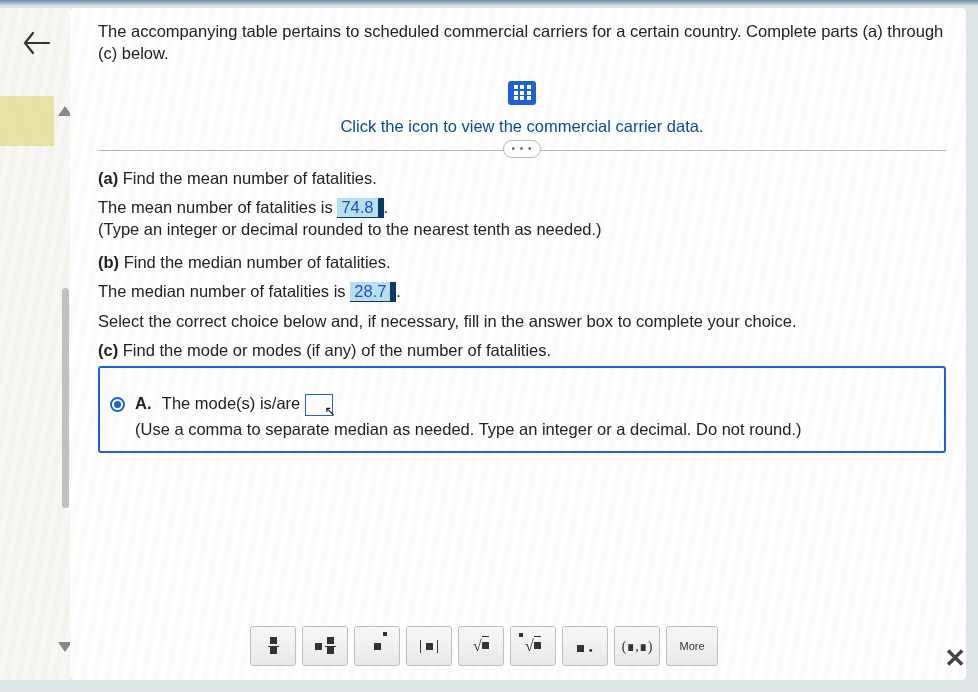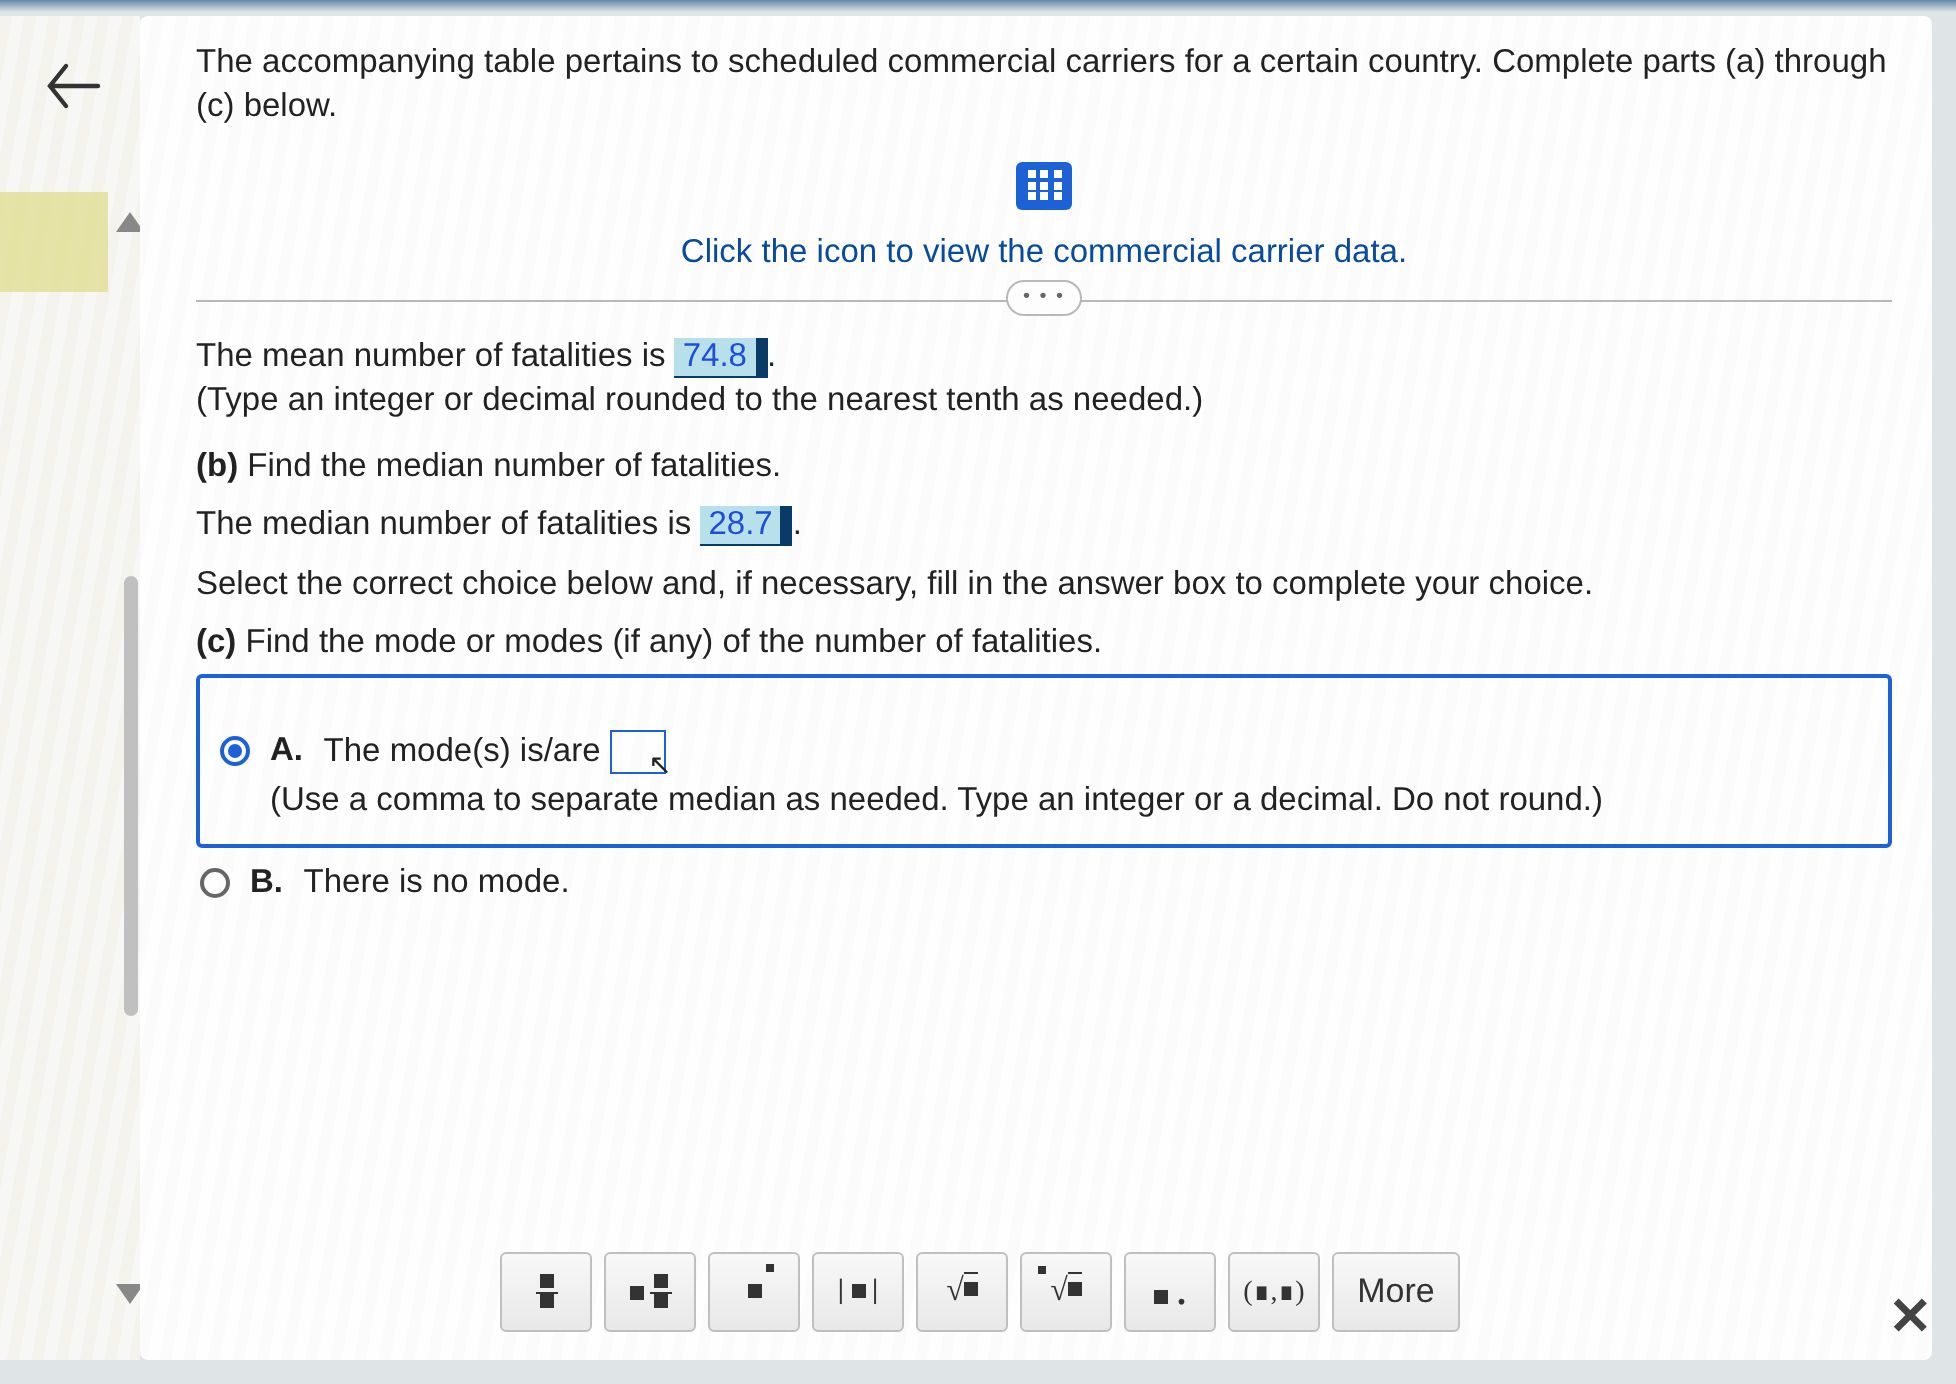--- a/index.html
+++ b/index.html
@@ -168,21 +168,21 @@
   }
   .tool-btn {
     width: 46px; height: 40px;
     border: 1px solid #bfbfbf;
     background: linear-gradient(#f8f8f8,#e8e8e8);
     border-radius: 3px;
     display: flex; align-items: center; justify-content: center;
     font-size: 14px; color: #333; font-family: 'Times New Roman', serif;
     cursor: pointer;
   }
-  .tool-btn.more { width: 64px; font-family: Arial; font-size: 17px; }
+  .tool-btn.more { width: 52px; font-family: Arial; font-size: 11px; }
   .close-x {
     position: absolute;
     right: 12px; bottom: 18px;
     font-size: 26px; font-weight: bold; color: #444;
     cursor: pointer;
   }
   .frac { display:inline-flex; flex-direction:column; align-items:center; font-size:9px; line-height:1; }
   .frac .n { border-bottom:1.5px solid #333; padding:0 2px; }
   .frac .d { padding:0 2px; }
   .sq { display:inline-block; width:7px; height:7px; background:#333; }
@@ -228,20 +228,24 @@
           </div>
       </div>
       <span class="data-link">Click the icon to view the commercial carrier data.</span>
     </div>
 
     <div class="hr-wrap">
       <hr class="hr-line">
       <div class="hr-pill">• • •</div>
     </div>
 
+    <div class="section">
+      <b>(a)</b>
+      <span>Find the mean number of fatalities.</span>
+    </div>
     <div class="answer-line">
       <span>The mean number of fatalities is</span>
       <span class="filled-box">74.8</span><span>.</span>
     </div>
     <div class="hint">(Type an integer or decimal rounded to the nearest tenth as needed.)</div>
 
     <div class="section">
       <b>(b)</b>
       <span>Find the median number of fatalities.</span>
     </div>
@@ -263,27 +267,20 @@
           <span class="opt-label">A.</span>
           <span>The mode(s) is/are</span>
           <span class="answer-input">
             <span class="cursor-icon">↖</span>
           </span>
           <div style="margin-top:4px;">(Use a comma to separate median as needed. Type an integer or a decimal. Do not round.)</div>
         </div>
       </div>
     </div>
 
-    <div class="choice-row-outer">
-      <div class="radio-empty"></div>
-      <div>
-        <span class="opt-label">B.</span>
-        <span>There is no mode.</span>
-      </div>
-    </div>
 
   </div>
 
   <div class="toolbar">
     <div class="tool-btn">
       <span class="frac">
           <span class="n"><span class="sq"></span></span>
           <span class="d"><span class="sq"></span></span>
         </span>
     </div>

